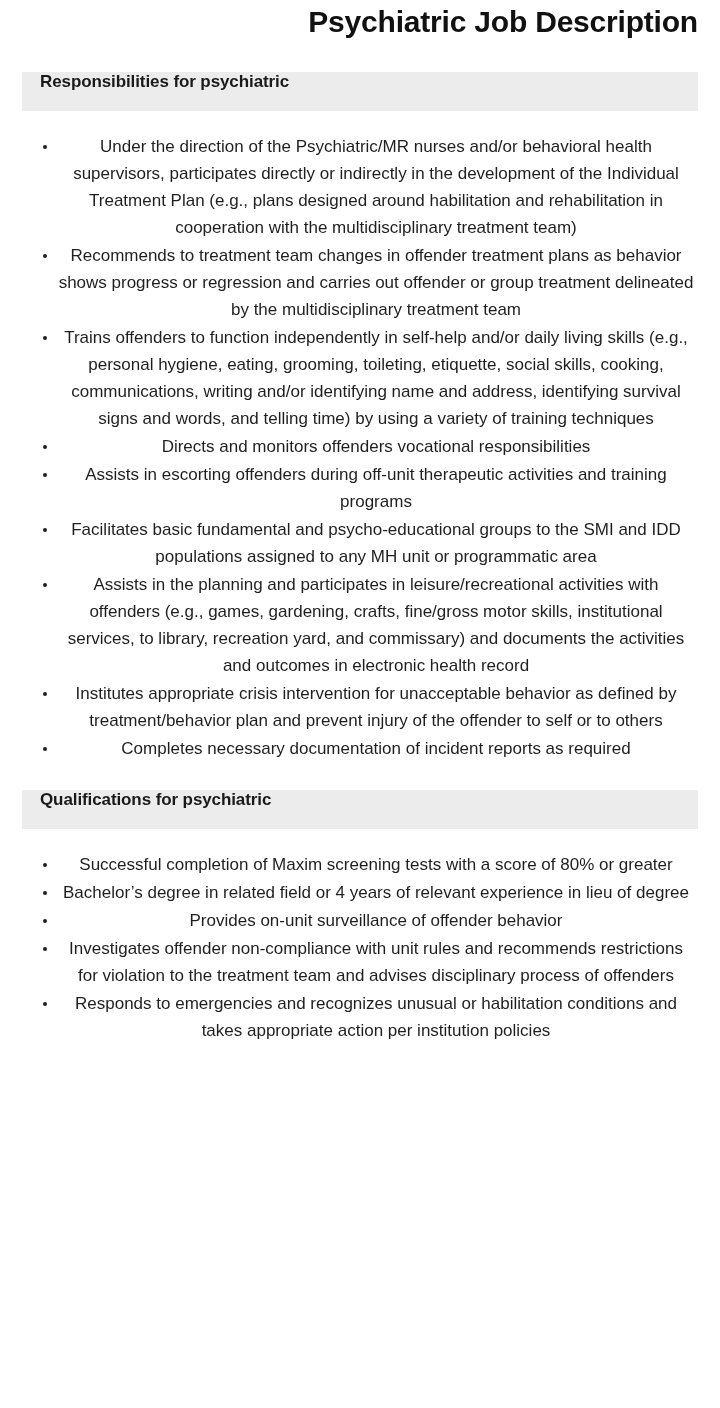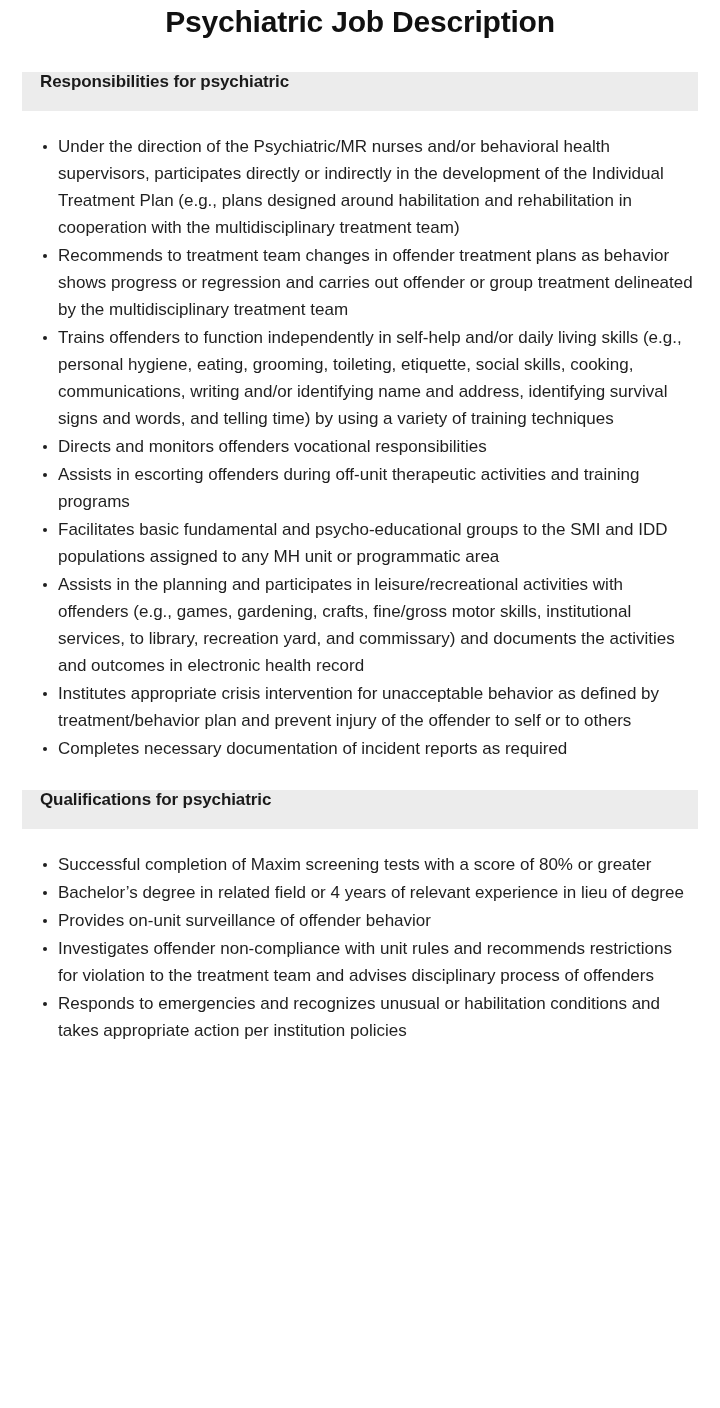--- a/index.html
+++ b/index.html
@@ -21,21 +21,21 @@
     padding: 0 22px 40px 22px;
   }
 
   
   .doc-title {
     margin: 0;
     padding: 0;
     font-size: 30px;
     font-weight: 700;
     line-height: 44px;
-    text-align: center;
+    text-align: right;
     letter-spacing: -0.2px;
     color: #111111;
   }
 
   
   .intro {
     margin: 14px 0 0 2px;
     padding: 0 18px 0 0;
     font-size: 17px;
     line-height: 28px;
@@ -57,20 +57,21 @@
     font-weight: 600;
     color: #1a1a1a;
     letter-spacing: -0.1px;
   }
 
   
   ul.bullets {
     list-style: none;
     margin: 22px 0 0 0;
     padding: 0;
+    text-align: center;
   }
   ul.bullets li {
     position: relative;
     padding: 0 4px 0 36px;
     margin: 0 0 1px 0;
     font-size: 17px;
     line-height: 27px;
     color: #1f1f1f;
   }
   ul.bullets li::before {

